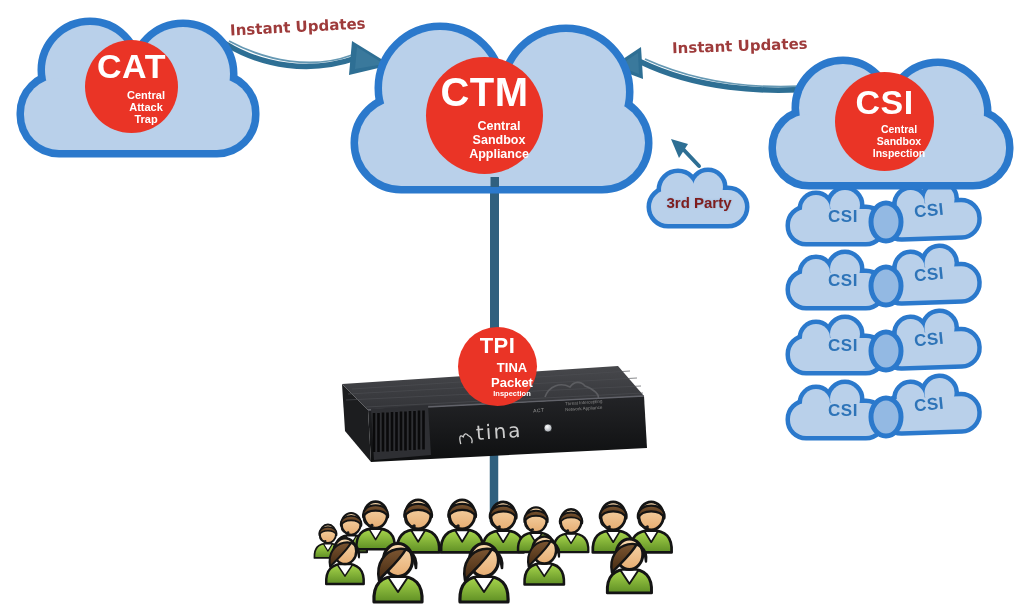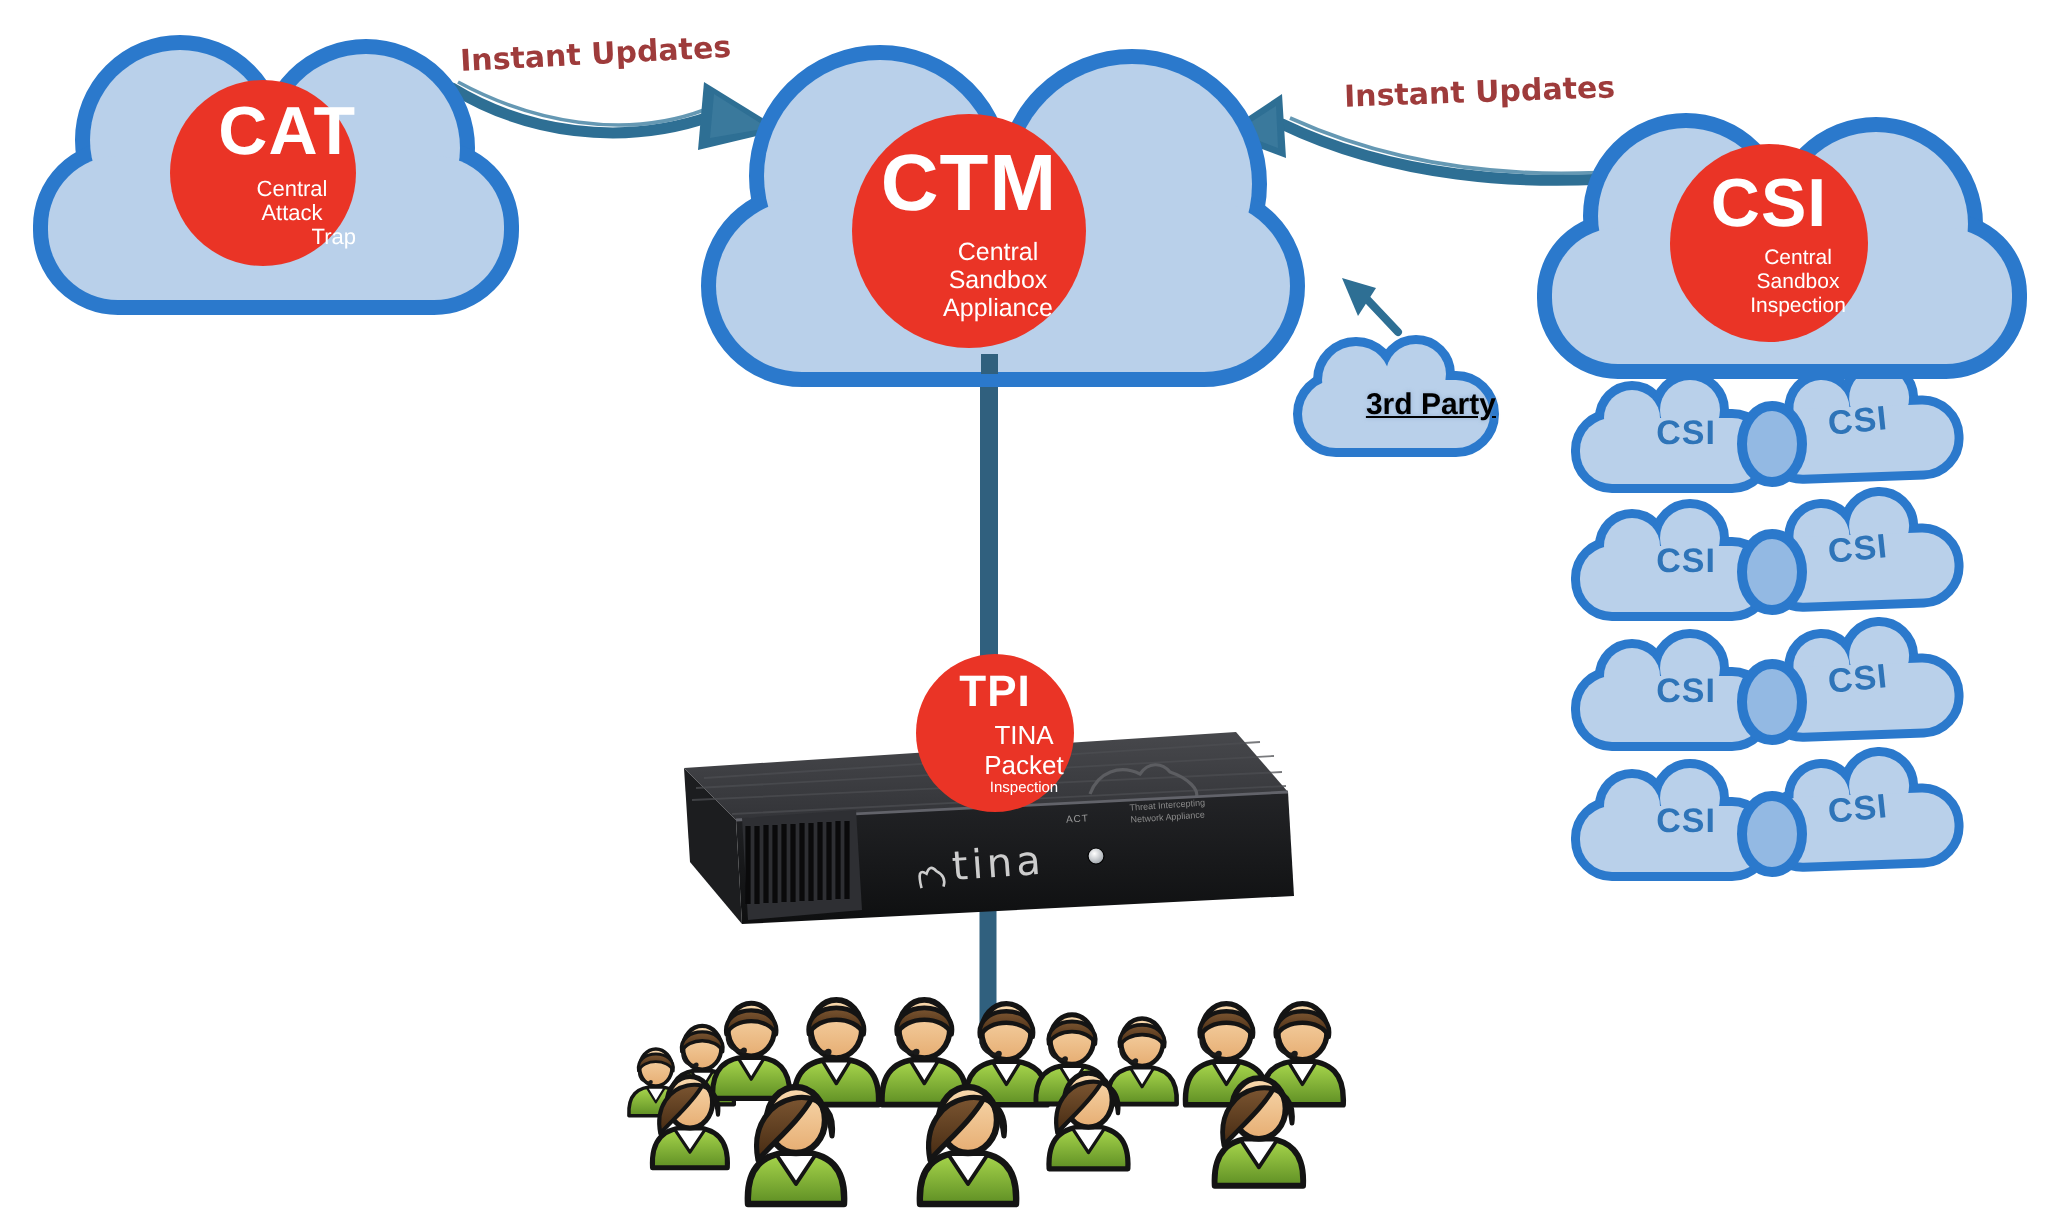--- a/index.html
+++ b/index.html
@@ -14,35 +14,34 @@
   .cloud-stroke { fill:#b9d0ea; stroke:#2b79cc; stroke-width:15; stroke-linejoin:round; }
   .cloud-fill   { fill:#b9d0ea; }
   .cloud-stroke-sm { fill:#b9d0ea; stroke:#2b79cc; stroke-width:9; stroke-linejoin:round; }
 
   .circle {
     position:absolute; background:#ea3426; border-radius:50%; color:#ffffff;
     display:flex; flex-direction:column; align-items:center; justify-content:center;
     text-align:center; line-height:1.12; z-index:5;
   }
   .circle .abbr { font-weight:bold; letter-spacing:.5px; }
-  .circle .sub  { font-weight:normal;margin-left:29px; }
+  .circle .sub  { font-weight:bold;margin-left:29px; }
 
   .hand {
     position:absolute; color:#9e3b3b; font-weight:bold; font-size:15px;
     font-family:"DejaVu Sans", sans-serif; white-space:nowrap; z-index:4;
   }
   .csi-label {
     position:absolute; width:62px; text-align:center; color:#2e74b8;
     font-weight:bold; font-size:17px; z-index:4; letter-spacing:.5px;
   }
   .tp-label {
-    position:absolute; left:650px; top:194px; width:98px; text-align:right;
-    color:#000000; font-weight:bold; font-size:15px; z-index:4;
+    position:absolute; left:650px; top:194px; width:98px; text-align:center;
+    color:#7f1d1d; font-weight:bold; font-size:15px; z-index:4;
     text-shadow:0 0 2px rgba(120,150,190,.6);
-    text-decoration:underline;
   }
   .tina-logo {
     position:absolute; left:458px; top:420px; z-index:6; color:#cdcdcd;
     transform:rotate(-4deg); display:flex; align-items:flex-end; gap:2px;
     font-family:"DejaVu Sans", sans-serif;
   }
   .tina-logo span { font-size:20px; letter-spacing:2px; }
   .act-label {
     position:absolute; left:533px; top:407px; z-index:6; color:#9a9a9a;
     font-size:5px; transform:rotate(-4deg); letter-spacing:.5px;
@@ -249,21 +248,21 @@
       <use href="#pm" transform="translate(586,498) scale(0.85)"></use>
       <use href="#pm" transform="translate(624,498) scale(0.85)"></use>
       <use href="#pf" transform="translate(320,534) scale(0.78)"></use>
       <use href="#pf" transform="translate(366,538) scale(1.0)"></use>
       <use href="#pf" transform="translate(452,538) scale(1.0)"></use>
       <use href="#pf" transform="translate(518,532) scale(0.82)"></use>
       <use href="#pf" transform="translate(600,534) scale(0.92)"></use>
     </g>
   </svg>
 
-  <div class="circle" style="left:85px;top:40px;width:93px;height:93px;align-items:flex-end;">
+  <div class="circle" style="left:85px;top:40px;width:93px;height:93px;">
     <span class="abbr" style="font-size:34px">CAT</span>
     <span class="sub" style="font-size:11px;margin-top:3px">Central Attack</span>
     <span class="sub" style="font-size:11px">Trap</span>
   </div>
   <div class="circle" style="left:426px;top:57px;width:117px;height:117px;">
     <span class="abbr" style="font-size:40px">CTM</span>
     <span class="sub" style="font-size:12.5px;margin-top:4px">Central Sandbox</span>
     <span class="sub" style="font-size:12.5px">Appliance</span>
   </div>
   <div class="circle" style="left:835px;top:72px;width:99px;height:99px;">

